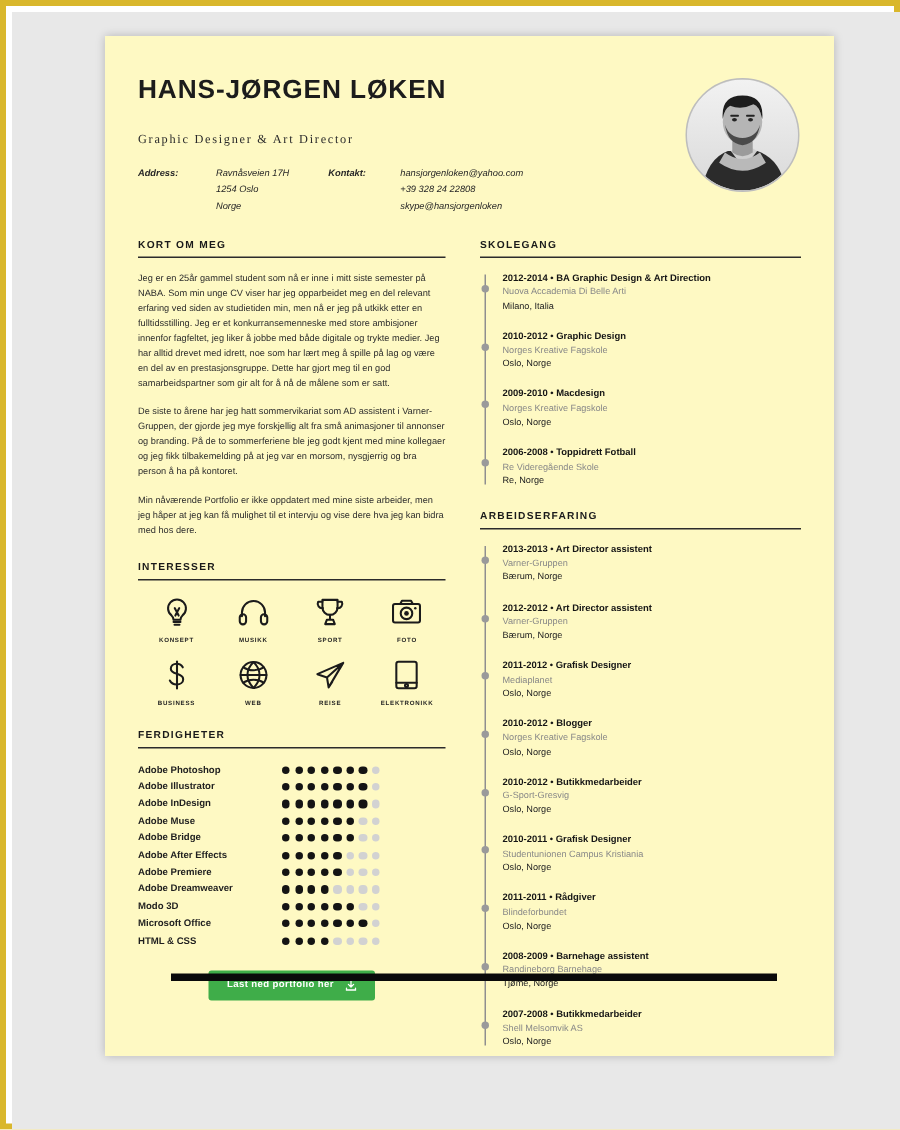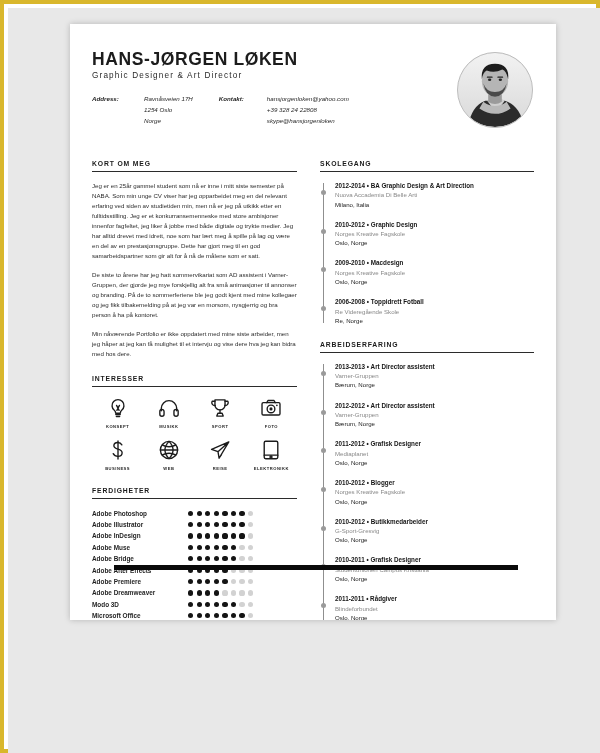--- a/index.html
+++ b/index.html
@@ -32,22 +32,22 @@
     width: 592px; height: 745px;
     background: #e8e8e8;
   }
 
   
   .page {
     position: absolute;
     left: 62px;
     top: 16px;
     width: 486px;
-    height: 596px;
-    background: #ffffff;
+    height: 680px;
+    background: #fef9c3;
     box-shadow: 0 0 6px rgba(0,0,0,0.22);
     overflow: hidden;
   }
 
   .page-inner {
     position: absolute;
     left: 22px;
     top: 26px;
     right: 22px;
     bottom: 0;
@@ -59,25 +59,25 @@
     height: 108px;
   }
   .name {
     font-size: 17.5px;
     font-weight: bold;
     letter-spacing: 0.6px;
     color: #1c1c1c;
     line-height: 1.05;
   }
   .subtitle {
-    font-family: Liberation Sans, sans-serif;
+    font-family: Liberation Serif, serif;
     font-size: 8.2px;
     letter-spacing: 1.15px;
     color: #2a2a2a;
-    margin-top: 3px;
+    margin-top: 20px;
   }
   .contact-grid {
     margin-top: 14px;
     display: flex;
     font-size: 6.2px;
     color: #262626;
     line-height: 1.72;
   }
   .contact-col { display: flex; }
   .contact-label {

